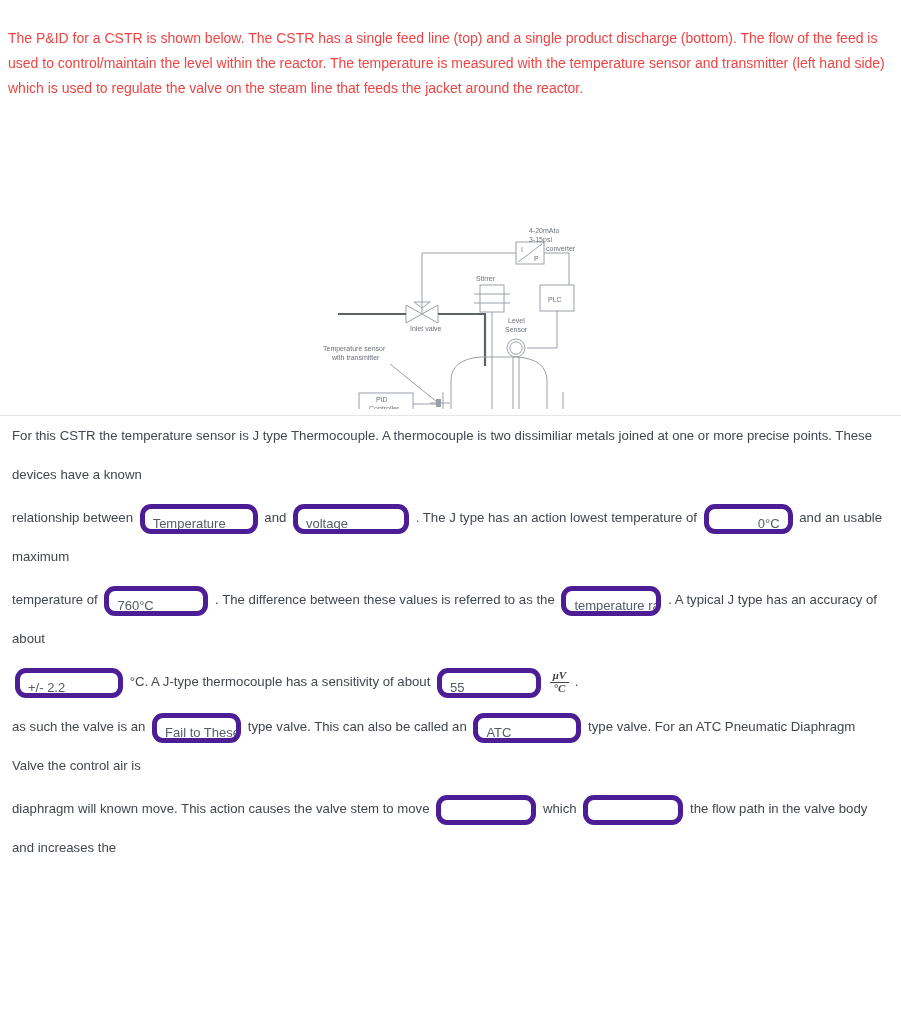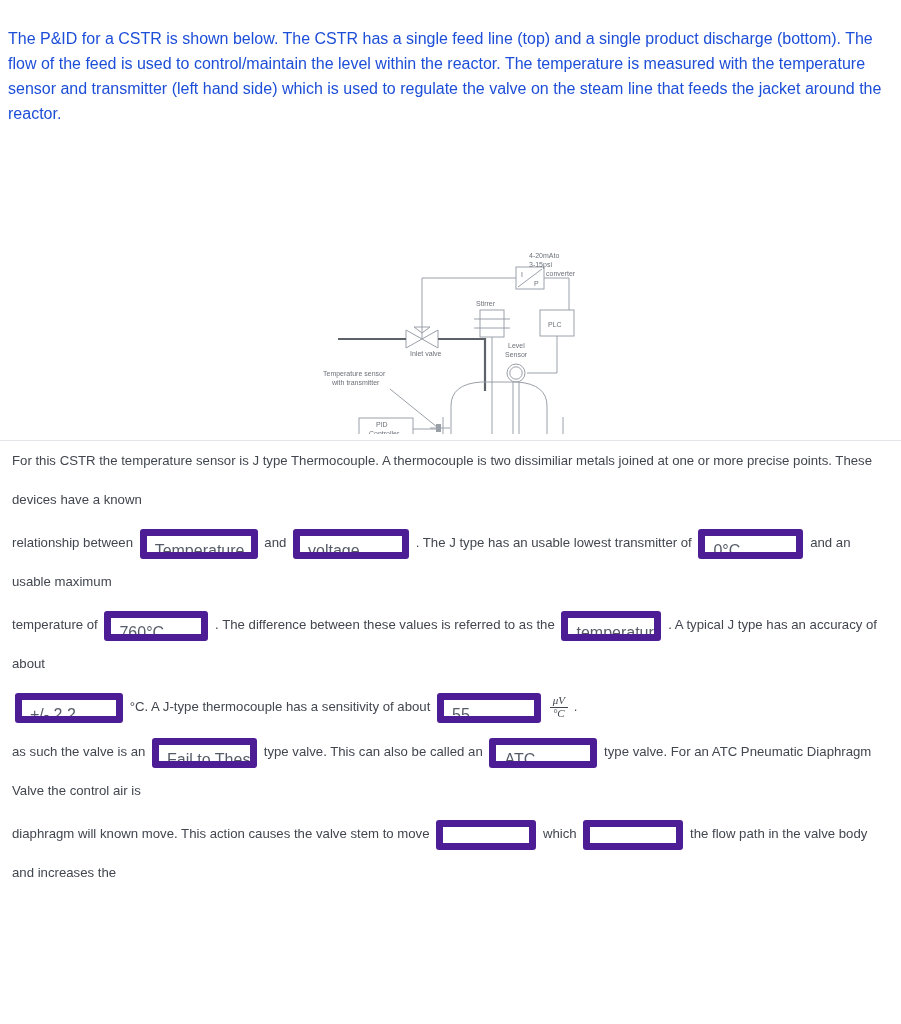--- a/index.html
+++ b/index.html
@@ -6,23 +6,23 @@
   body{
     width:901px;
     background:#ffffff;
     font-family:"Liberation Sans","DejaVu Sans",sans-serif;
     color:#41464f;
     -webkit-font-smoothing:antialiased;
   }
   .page{width:901px;min-height:1024px;position:relative;padding:0;box-sizing:border-box;}
   .intro{
     padding:26px 8px 0 8px;
-    font-size:16px;
+    font-size:14px;
     line-height:25px;
-    color:#1d4ed8;
+    color:#ef4444;
   }
   .diagram-wrap{
     width:901px;
     height:300px;
     position:relative;
     margin-top:8px;
   }
   svg.pid{display:block;}
   .rule{
     height:0;
@@ -33,50 +33,51 @@
     padding:0 12px;
     font-size:13.2px;
     line-height:39px;
     color:#41464f;
   }
   .body-text p{margin:0 0 4px 0;}
   .para-block{margin-bottom:6px;}
   .blank{
     display:inline-block;
     vertical-align:middle;
-    border:7px solid #4c1d95;
-    border-radius:3px;
+    border:5px solid #4c1d95;
+    border-radius:11px;
     background:#fff;
     height:30px;
     line-height:30px;
     box-sizing:border-box;
-    font-size:16px;
+    font-size:13px;
     color:#555b66;
     padding:0 8px;
     margin:0 3px;
     font-family:"Liberation Sans","DejaVu Sans",sans-serif;
     overflow:hidden;
     white-space:nowrap;
   }
   .blank.w118{width:118px;}
   .blank.w108{width:108px;}
   .blank.w100{width:100px;}
   .blank.w96{width:104px;}
   .blank.w140{width:116px;}
-  .blank.w105{width:105px;}
+  .blank.w105{width:89px;text-align:right;}
   .frac{
     display:inline-block;
     vertical-align:middle;
     text-align:center;
     font-family:"Liberation Serif","DejaVu Serif",serif;
     font-style:italic;
     font-size:11px;
     line-height:1.05;
     margin:0 2px;
     color:#41464f;
+    font-weight:bold;
   }
   .frac .num{display:block;padding:0 3px;}
   .frac .den{display:block;border-top:1px solid #41464f;padding:0 3px;}
   .diag-label-s{
     font-family:"Liberation Sans","DejaVu Sans",sans-serif;
     font-size:7px;
     fill:#6c7179;
   }
   .ln{stroke:#9aa0a8;stroke-width:1;fill:none;}
   .ln-d{stroke:#5d6268;stroke-width:2.2;fill:none;}
@@ -205,21 +206,21 @@
 
   <div class="body-text para-block">
     <p>
       <span>For this CSTR the temperature sensor is J type Thermocouple. A thermocouple is two dissimiliar metals joined at one or more precise points. These devices have a known</span>
     </p>
     <p>
       <span>relationship between</span>
       <span class="blank w118">Temperature</span>
       <span>and</span>
       <span class="blank w140">voltage</span>
-      <span>. The J type has an usable lowest transmitter of</span>
+      <span>. The J type has an action lowest temperature of</span>
       <span class="blank w105">0°C</span>
       <span>and an usable maximum</span>
     </p>
     <p>
       <span>temperature of</span>
       <span class="blank w96">760°C</span>
       <span>. The difference between these values is referred to as the</span>
       <span class="blank w100">temperature range</span>
       <span>. A typical J type has an accuracy of about</span>
     </p>

